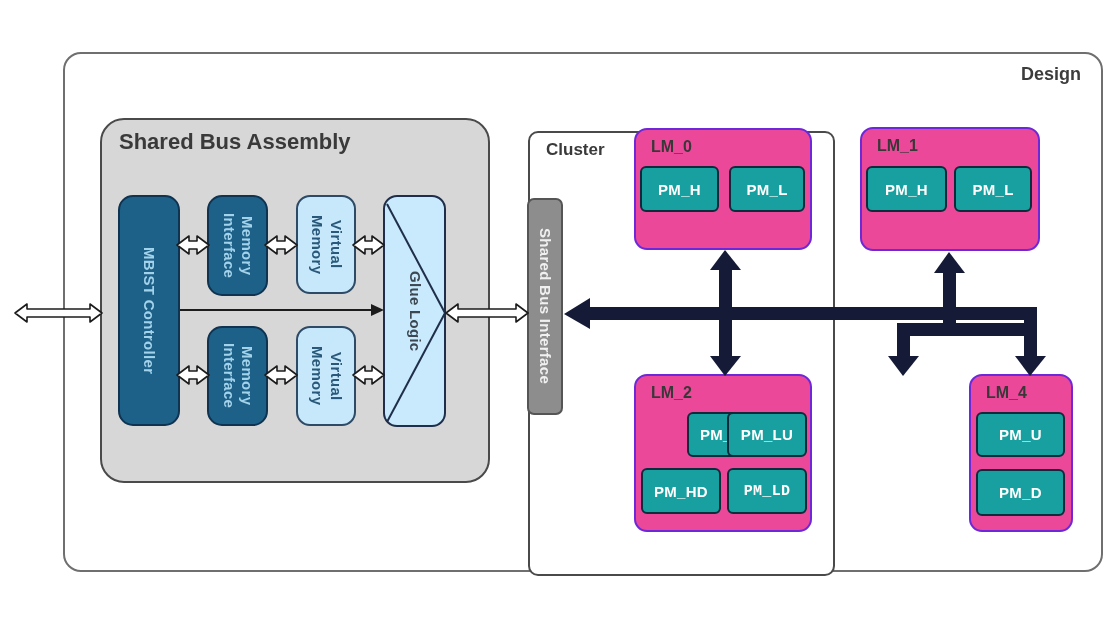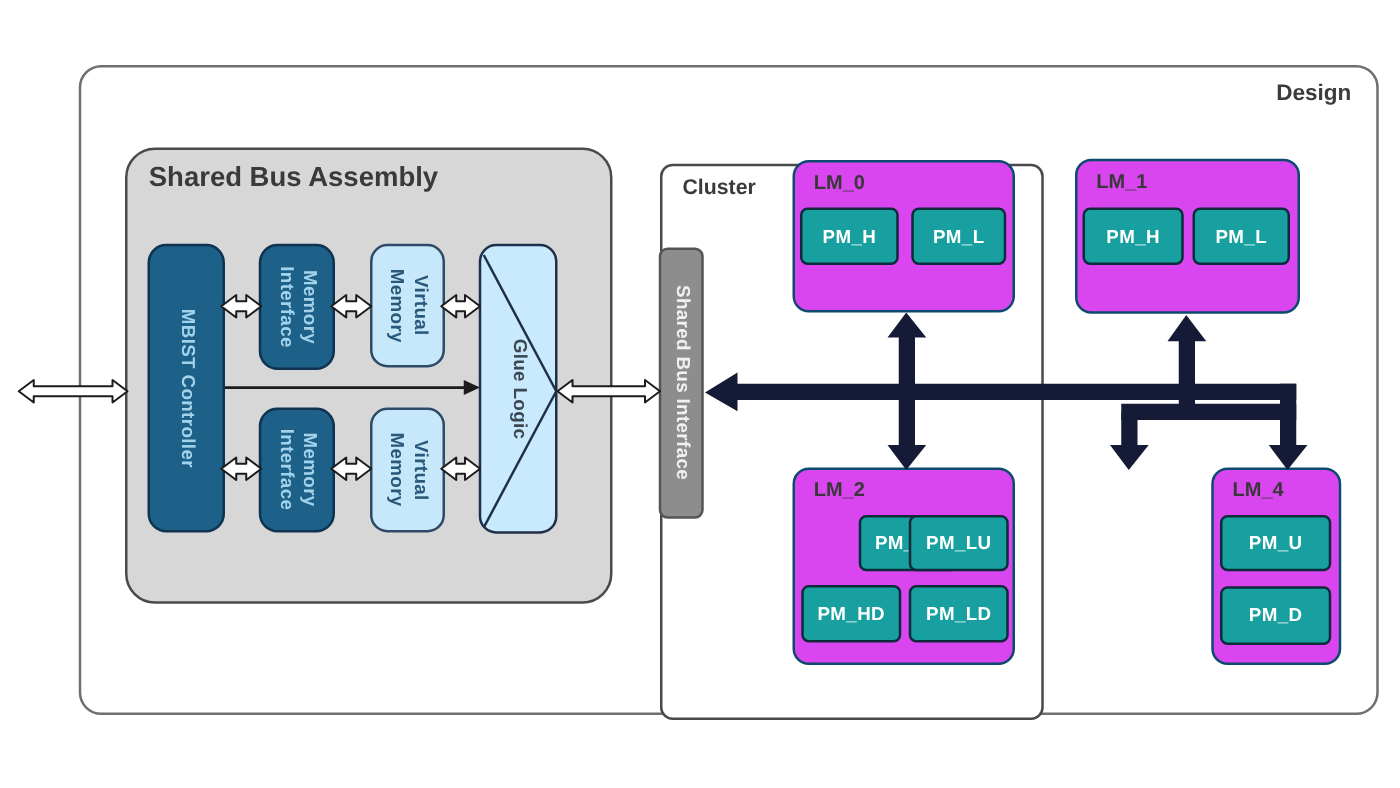--- a/index.html
+++ b/index.html
@@ -20,21 +20,21 @@
 
   .vtext{writing-mode:vertical-rl;white-space:pre-line;text-align:center;font-weight:bold;
          font-size:15px;line-height:1.25;letter-spacing:.3px;}
   .t-on-dark{color:#a3d3eb;}
   .t-on-light{color:#29587a;}
   .t-glue{color:#3c4752;font-weight:600;position:relative;}
 
   .cluster{background:#ffffff;border:2px solid #4a4a4a;border-radius:10px;margin-top:26px;}
   .cluster-label{position:absolute;top:7px;left:16px;font-size:17px;font-weight:600;color:#3a3a3a;}
 
-  .lm{background:#d946ef;border:2px solid #0c4a6e;border-radius:13px;text-decoration:underline;}
+  .lm{background:#ec4899;border:2px solid #6d28d9;border-radius:13px;text-decoration:underline;}
   .lm-label{position:absolute;top:8px;left:15px;font-size:16px;font-weight:600;color:#383838;}
 
   .pm{background:#17a09f;border:2px solid #0d2b3a;border-radius:6px;display:flex;align-items:center;
       justify-content:center;color:#ffffff;font-weight:bold;font-size:15px;letter-spacing:.3px;}
 
   .sbi{background:#8d8d8d;border:2px solid #555555;border-radius:7px;display:flex;align-items:center;
        justify-content:center;}
   .sbi .vtext{color:#f0f0f0;}
 
   svg.overlay{position:absolute;left:0;top:0;pointer-events:none;}
@@ -99,21 +99,21 @@
   </div>
   <div class="abs pm" style="left:866px;top:166px;width:81px;height:46px;">PM_H</div>
   <div class="abs pm" style="left:954px;top:166px;width:78px;height:46px;">PM_L</div>
 
   <div class="abs lm" style="left:634px;top:374px;width:178px;height:158px;">
     <div class="lm-label">LM_2</div>
   </div>
   <div class="abs pm" style="left:641px;top:412px;width:80px;height:45px;margin-left:46px;">PM_HU</div>
   <div class="abs pm" style="left:641px;top:468px;width:80px;height:46px;">PM_HD</div>
   <div class="abs pm" style="left:727px;top:412px;width:80px;height:45px;">PM_LU</div>
-  <div class="abs pm" style="left:727px;top:468px;width:80px;height:46px;">PM_LD</div>
+  <div class="abs pm" style="left:727px;top:468px;width:80px;height:46px;font-family:Liberation Mono, monospace;">PM_LD</div>
 
 
   <div class="abs lm" style="left:969px;top:374px;width:104px;height:158px;">
     <div class="lm-label">LM_4</div>
   </div>
   <div class="abs pm" style="left:976px;top:469px;width:89px;height:47px;">PM_D</div>
   <div class="abs pm" style="left:976px;top:412px;width:89px;height:45px;">PM_U</div>
 
   <div class="abs sbi" style="left:527px;top:198px;width:36px;height:217px;">
     <span class="vtext">Shared Bus Interface</span>

